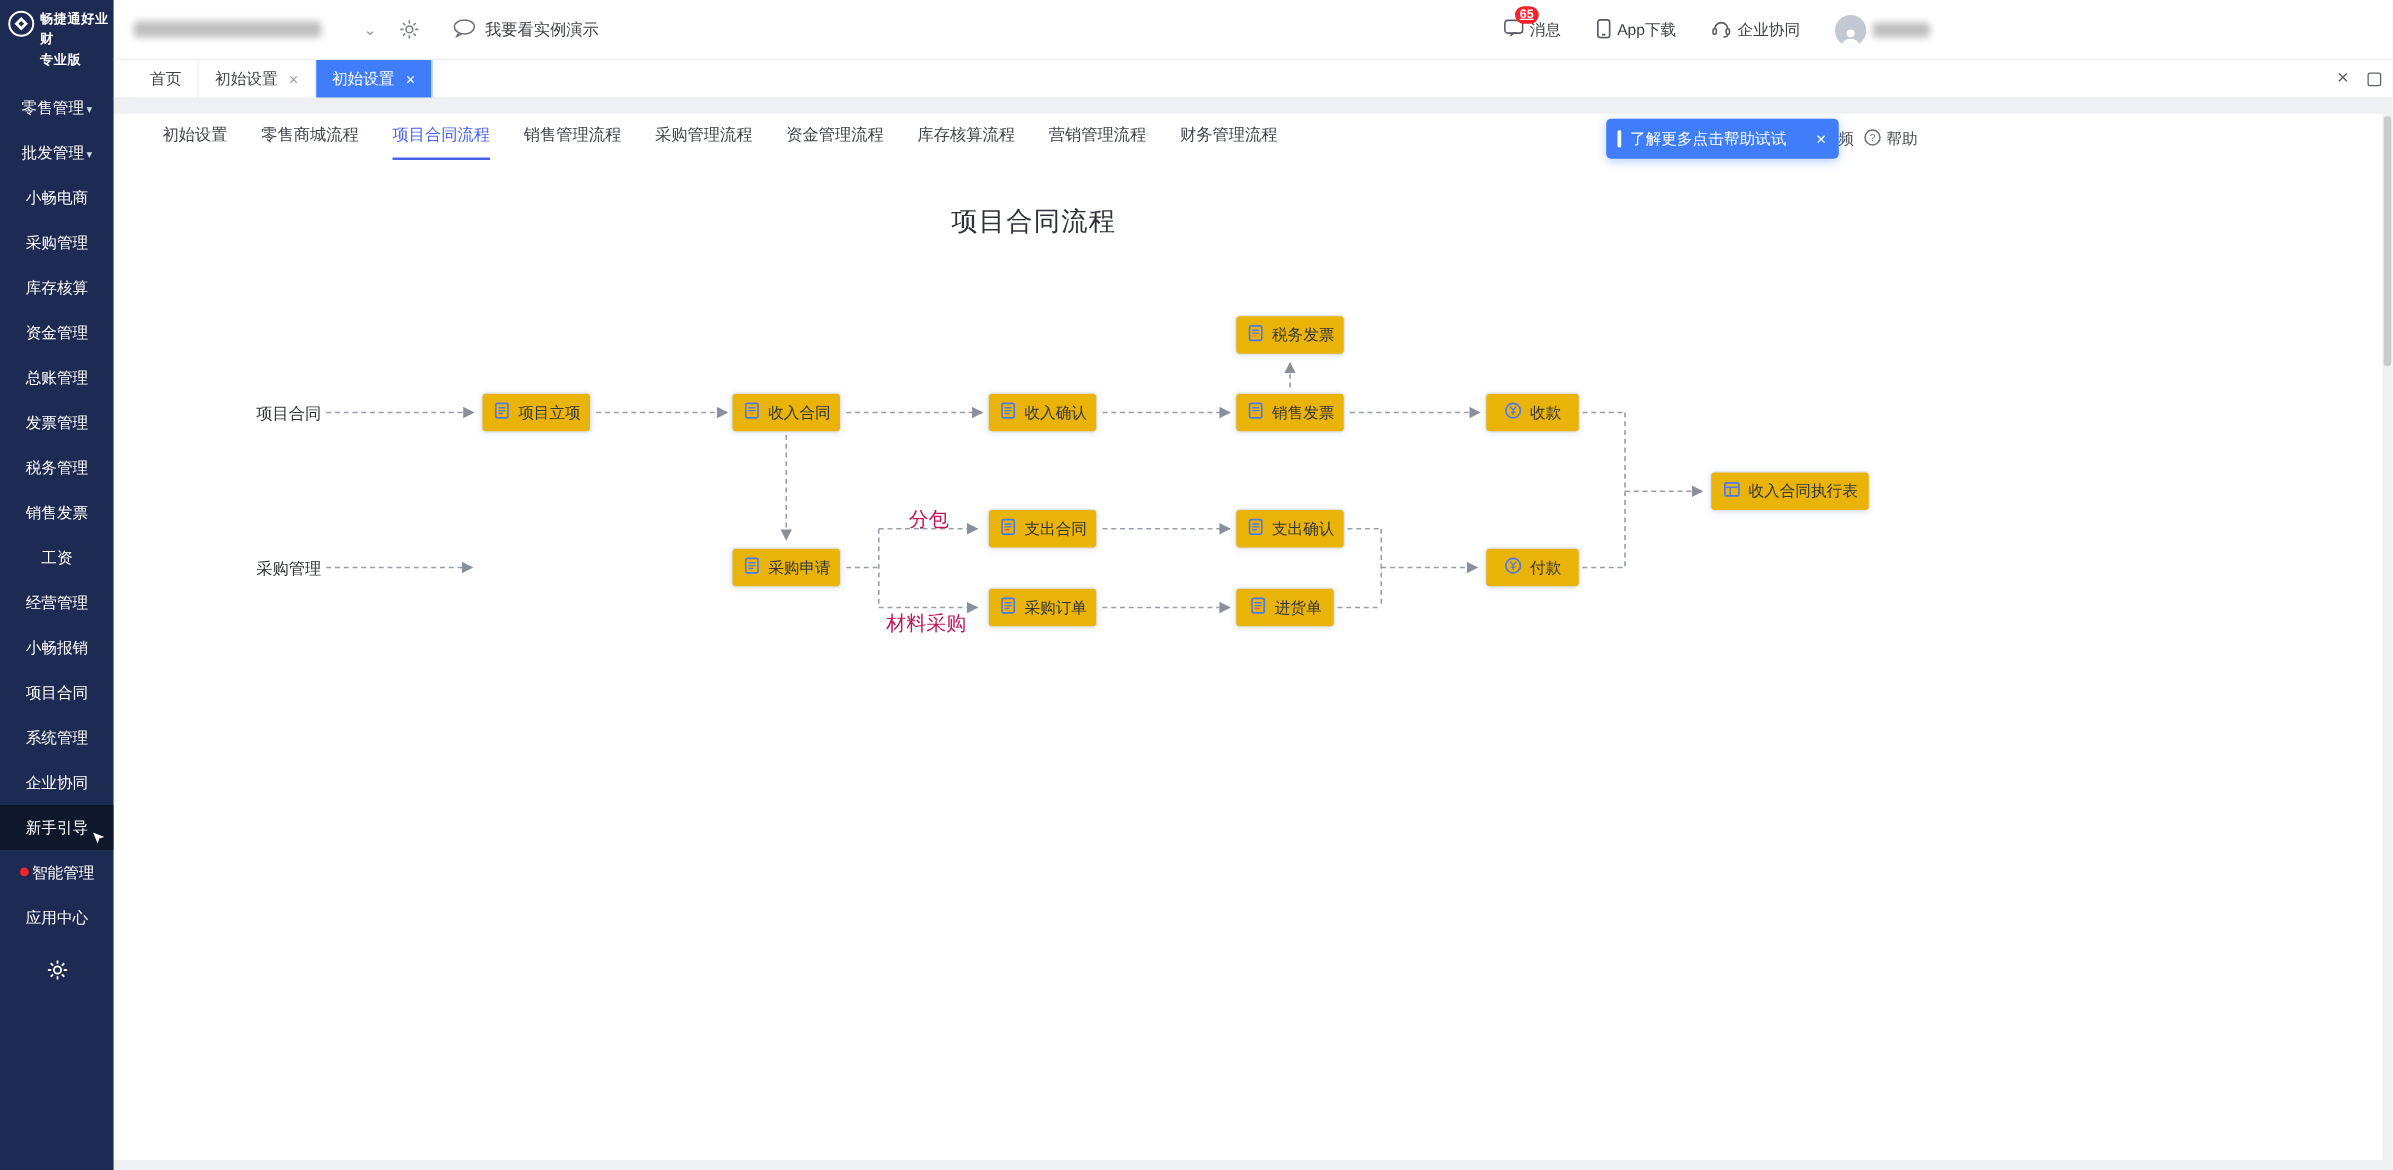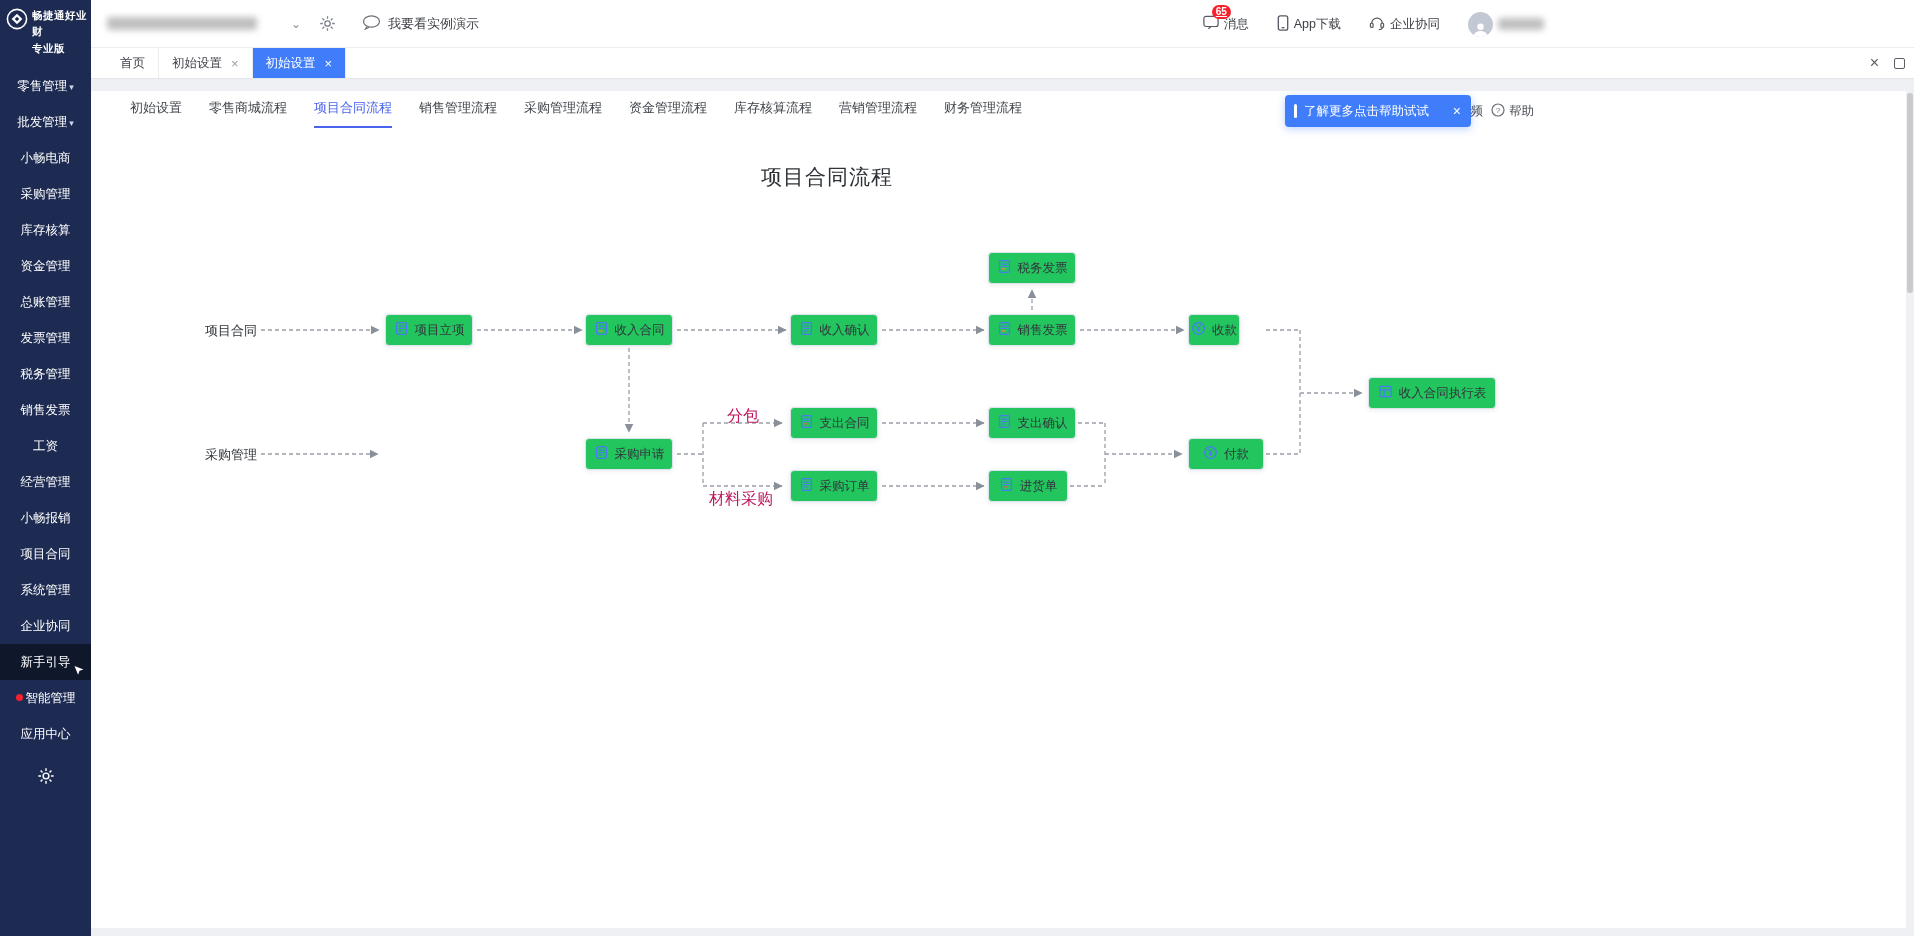--- a/index.html
+++ b/index.html
@@ -57,21 +57,21 @@
   .flow-tab { font-size:13px; color:#40444b; padding-bottom:9px; border-bottom:2px solid transparent; cursor:pointer; white-space:nowrap; }
   .flow-tab.active { color:#4a63ef; border-bottom-color:#4a63ef; }
 
   .help-banner { position:absolute; left:1165px; top:4px; width:186px; height:32px; background:#3f7dfa; border-radius:4px; color:#fff; display:flex; align-items:center; gap:7px; padding:0 10px 0 9px; font-size:12.5px; z-index:5; box-shadow:0 2px 8px rgba(63,125,250,.35); white-space:nowrap;margin-left:29px; }
   .hb-bar { width:3px; height:14px; background:#fff; border-radius:2px; }
   .hb-x { margin-left:auto; font-size:14px; cursor:pointer; }
   .mini { position:absolute; top:12px; display:flex; align-items:center; gap:4px; font-size:12.5px; color:#4a4e55; cursor:pointer; z-index:1; }
 
   .flow-title { position:absolute; top:72px; left:0; width:1472px; text-align:center; font-size:21px; font-weight:500; color:#2e3238; letter-spacing:1px; }
   .lane { position:absolute; font-size:13px; color:#2f3338; }
-  .fnode { position:absolute; height:32px; display:flex; align-items:center; justify-content:center; gap:6px; background:#22c55e; border:1px solid #dfe3ec; border-radius:4px; box-shadow:0 1px 5px rgba(31,50,98,.10); font-size:12.5px; font-weight:500; color:#33363c; cursor:pointer; white-space:nowrap; }
+  .fnode { position:absolute; height:32px; display:flex; align-items:center; justify-content:center; gap:6px; background:#eab308; border:1px solid #dfe3ec; border-radius:4px; box-shadow:0 1px 5px rgba(31,50,98,.10); font-size:12.5px; font-weight:500; color:#33363c; cursor:pointer; white-space:nowrap; }
   .edge-label { position:absolute; font-size:16px; color:#be185d; }
   .wires { position:absolute; left:0; top:0; pointer-events:none; }
 </style>
 </head>
 <body>
 
 <div class="app">
 
   <div class="sidebar">
     <div class="brand">
@@ -308,21 +308,21 @@
           <span>收入确认</span>
         </div>
         <div class="fnode" style="left:897px; top:223px; width:88px">
           <span><svg width="15" height="15" viewBox="0 0 16 16" fill="none">
                 <rect x="2.8" y="1.8" width="10.4" height="12.4" rx="1.6" stroke="#4a7af5" stroke-width="1.4"></rect>
                 <path d="M5.5 5.5h5M5.5 8h5" stroke="#4a7af5" stroke-width="1.2" stroke-linecap="round"></path>
                 <path d="M5.5 10.5h3.2" stroke="#f08c3a" stroke-width="1.2" stroke-linecap="round"></path>
               </svg></span>
           <span>销售发票</span>
         </div>
-        <div class="fnode" style="left:1097px; top:223px; width:52px">
+        <div class="fnode" style="left:1097px; top:223px; width:76px">
           <span><svg width="15" height="15" viewBox="0 0 16 16" fill="none">
                 <circle cx="8" cy="8" r="6.2" stroke="#4a7af5" stroke-width="1.4"></circle>
                 <path d="M5.8 4.8L8 7.8l2.2-3M8 7.8v3.4M6.3 9.2h3.4" stroke="#4a7af5" stroke-width="1.1" stroke-linecap="round"></path>
               </svg></span>
           <span>收款</span>
         </div>
         <div class="fnode" style="left:897px; top:161px; width:88px">
           <span><svg width="15" height="15" viewBox="0 0 16 16" fill="none">
                 <rect x="2.8" y="1.8" width="10.4" height="12.4" rx="1.6" stroke="#4a7af5" stroke-width="1.4"></rect>
                 <path d="M5.5 5.5h5M5.5 8h5" stroke="#4a7af5" stroke-width="1.2" stroke-linecap="round"></path>

